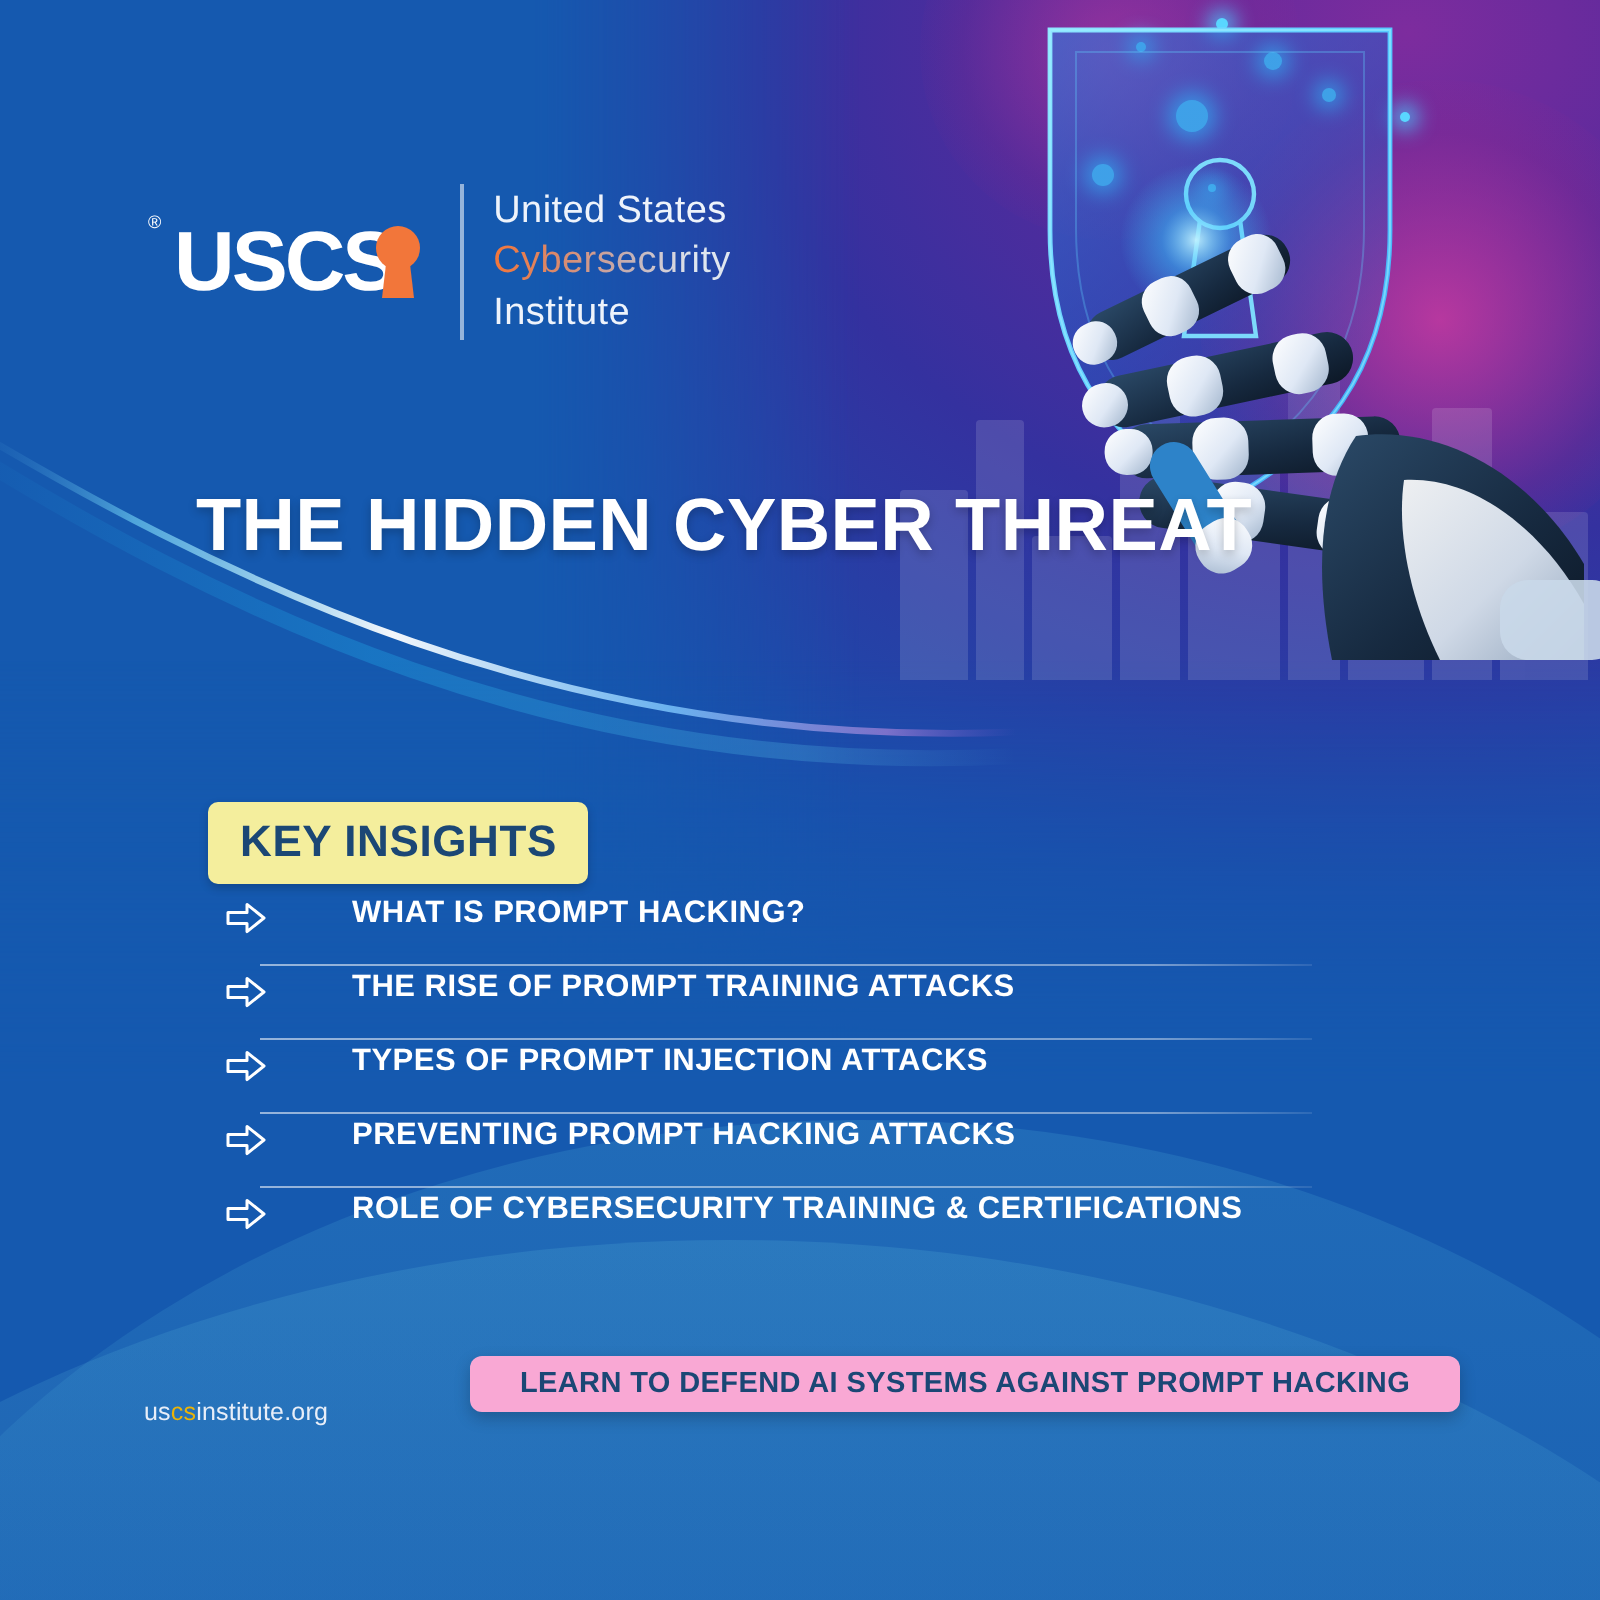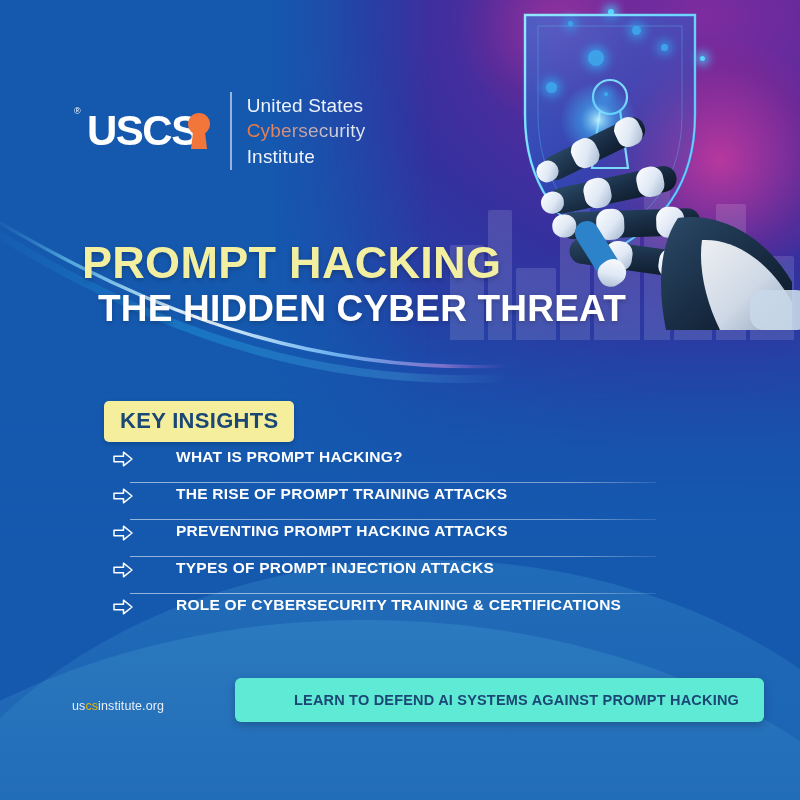--- a/index.html
+++ b/index.html
@@ -105,26 +105,25 @@
     background:linear-gradient(90deg,rgba(255,255,255,.55),rgba(255,255,255,.42) 85%,rgba(255,255,255,.10));
   }
   .row:last-child .rule{display:none;}
 
   
   .site{
     position:absolute;left:72px;top:699px;font-size:12.5px;color:#e8eef8;letter-spacing:.1px;
   }
   .site .o{color:#eab308;}
   .cta{
-    position:absolute;left:235px;top:678px;width:495px;height:44px;
-    background:#5eead4;border-radius:6px;
+    position:absolute;left:235px;top:678px;width:495px;height:28px;
+    background:#f9a8d4;border-radius:6px;
     display:flex;align-items:center;justify-content:center;
     color:#1b4775;font-weight:bold;font-size:14.5px;letter-spacing:.2px;
     box-shadow:0 3px 8px rgba(0,0,0,.22);
-    padding-left:34px;
   }
 </style>
 </head>
 <body>
 
 <div class="poster">
 
   <div class="bg-base"></div>
   <div class="bg-left-flat"></div>
   <div class="bg-bottom-flat"></div>
@@ -271,21 +270,20 @@
     </div>
     <div class="logo-div"></div>
     <div class="logo-words">
       <span>United States</span>
       <span class="cyber">Cybersecurity</span>
       <span>Institute</span>
     </div>
   </div>
 
   <div class="headline">
-    <div class="h-yellow">PROMPT HACKING</div>
     <div class="h-white">THE HIDDEN CYBER THREAT</div>
   </div>
 
   <div class="badge">KEY INSIGHTS</div>
 
   <div class="list">
 
     <div class="row">
       <span class="icon">
         <svg viewBox="0 0 22 18" width="22" height="18">
@@ -305,40 +303,40 @@
       <span class="txt">THE RISE OF PROMPT TRAINING ATTACKS</span>
       <span class="rule"></span>
     </div>
 
     <div class="row">
       <span class="icon">
         <svg viewBox="0 0 22 18" width="22" height="18">
           <path d="M2 6.2 H11.5 V2.2 L20 9 L11.5 15.8 V11.8 H2 Z" fill="none" stroke="#ffffff" stroke-width="1.5" stroke-linejoin="round"></path>
         </svg>
       </span>
+      <span class="txt">TYPES OF PROMPT INJECTION ATTACKS</span>
+      <span class="rule"></span>
+    </div>
+
+    <div class="row">
+      <span class="icon">
+        <svg viewBox="0 0 22 18" width="22" height="18">
+          <path d="M2 6.2 H11.5 V2.2 L20 9 L11.5 15.8 V11.8 H2 Z" fill="none" stroke="#ffffff" stroke-width="1.5" stroke-linejoin="round"></path>
+        </svg>
+      </span>
       <span class="txt">PREVENTING PROMPT HACKING ATTACKS</span>
       <span class="rule"></span>
     </div>
 
     <div class="row">
       <span class="icon">
         <svg viewBox="0 0 22 18" width="22" height="18">
           <path d="M2 6.2 H11.5 V2.2 L20 9 L11.5 15.8 V11.8 H2 Z" fill="none" stroke="#ffffff" stroke-width="1.5" stroke-linejoin="round"></path>
         </svg>
       </span>
-      <span class="txt">TYPES OF PROMPT INJECTION ATTACKS</span>
-      <span class="rule"></span>
-    </div>
-
-    <div class="row">
-      <span class="icon">
-        <svg viewBox="0 0 22 18" width="22" height="18">
-          <path d="M2 6.2 H11.5 V2.2 L20 9 L11.5 15.8 V11.8 H2 Z" fill="none" stroke="#ffffff" stroke-width="1.5" stroke-linejoin="round"></path>
-        </svg>
-      </span>
       <span class="txt">ROLE OF CYBERSECURITY TRAINING &amp; CERTIFICATIONS</span>
 
     </div>
 
   </div>
 
   <div class="site"><span>us</span><span class="o">cs</span><span>institute.org</span></div>
 
   <div class="cta">LEARN TO DEFEND AI SYSTEMS AGAINST PROMPT HACKING</div>
 

